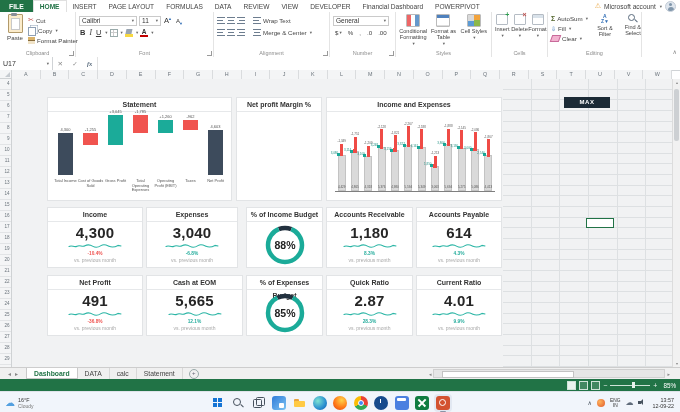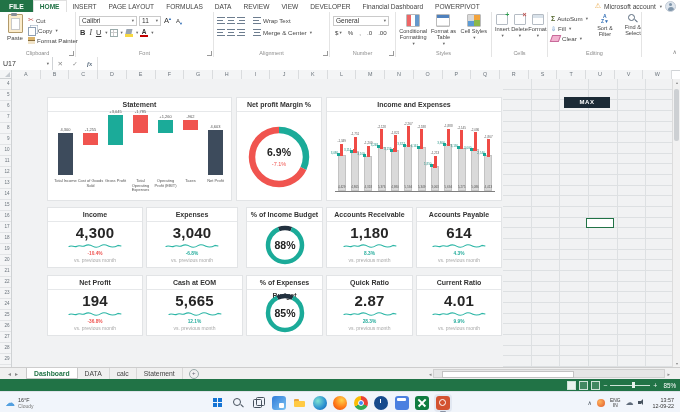--- a/index.html
+++ b/index.html
@@ -509,28 +509,20 @@
         <div class="wf-lbl" style="left: 123px; top: 3.17241px; width: 29px;">-962</div>
         <div class="wf-cat" style="left: 124px; top: 68px; width: 27px;">Taxes</div>
         <div class="wf-bar" style="left: 155px; top: 18.6502px; width: 15px; height: 45.3498px; background: rgb(61, 75, 92);"></div>
         <div class="wf-lbl" style="left: 148px; top: 12.6502px; width: 29px;">4,603</div>
         <div class="wf-cat" style="left: 149px; top: 68px; width: 27px;">Net Profit</div>
       </div>
   </div>
 
   <div class="card" id="card-margin" style="left:236px;top:97px;width:86px;height:104px;">
     <div class="card-title">Net profit Margin %</div>
-    <div class="donut-holder" id="margin-donut-holder" style="height:90px;">
-        <svg viewBox="0 0 74 74" width="74" height="74">
-          <circle cx="37" cy="37" r="27" fill="none" stroke="#1bab99" stroke-width="6.5" pathLength="100" stroke-dasharray="32 68" stroke-dashoffset="25"></circle>
-          <circle cx="37" cy="37" r="27" fill="none" stroke="#f0544f" stroke-width="6.5" pathLength="100" stroke-dasharray="68 32" stroke-dashoffset="-7"></circle>
-          <text x="37" y="36" text-anchor="middle" font-size="10.5" font-weight="bold" fill="#222">6.9%</text>
-          <text x="37" y="46" text-anchor="middle" font-size="5.5" font-weight="normal" fill="#f0544f">-7.1%</text>
-        </svg>
-      </div>
   </div>
 
   <div class="card" id="card-ie" style="left:326px;top:97px;width:176px;height:104px;">
     <div class="card-title">Income and Expenses</div>
     <div id="ie-plot" style="position:absolute;left:8px;top:13px;width:160px;height:90px;">
         <div id="ie-axis" style="left: 0px; top: 80px; width: 160px; height: 1px;"></div>
         <div class="ie-gray" style="left: 2.66667px; top: 43.6595px; width: 8px; height: 36.3405px;"></div>
         <div class="ie-red" style="left: 5.16667px; top: 32.5908px; width: 3px; height: 11.0687px;"></div>
         <div class="ie-mark-r" style="left: 4.91667px; top: 41.9095px;"></div>
         <div class="ie-mark-t" style="left: 1.66667px; top: 42.1595px;"></div>
@@ -765,21 +757,21 @@
       <div class="card-title">Accounts Payable</div>
       <div class="kpi-value">614</div>
       <svg viewBox="0 0 56 9" width="56" height="9" class="spark">
         <path d="M2 5.5 C5 3.5 7 7 10 5.2 S15 6.5 18 4.8 S23 3.6 26 5.4 S31 6.6 34 4.6 S39 3.8 42 5.2 S48 6 51 4.4 L54 5" fill="none" stroke="#2ab5a5" stroke-width="1.1" stroke-linecap="round"></path>
       </svg>
       <div class="kpi-delta pos">4.3%</div>
       <div class="kpi-note">vs. previous month</div>
     </div>
     <div class="card kpi" style="left: 47px; top: 275px; width: 96px; height: 61px;">
       <div class="card-title">Net Profit</div>
-      <div class="kpi-value">194</div>
+      <div class="kpi-value">491</div>
       <svg viewBox="0 0 56 9" width="56" height="9" class="spark">
         <path d="M2 5.5 C5 3.5 7 7 10 5.2 S15 6.5 18 4.8 S23 3.6 26 5.4 S31 6.6 34 4.6 S39 3.8 42 5.2 S48 6 51 4.4 L54 5" fill="none" stroke="#2ab5a5" stroke-width="1.1" stroke-linecap="round"></path>
       </svg>
       <div class="kpi-delta neg">-36.8%</div>
       <div class="kpi-note">vs. previous month</div>
     </div>
     <div class="card kpi" style="left: 146px; top: 275px; width: 97px; height: 61px;">
       <div class="card-title">Cash at EOM</div>
       <div class="kpi-value">5,665</div>
       <svg viewBox="0 0 56 9" width="56" height="9" class="spark">

